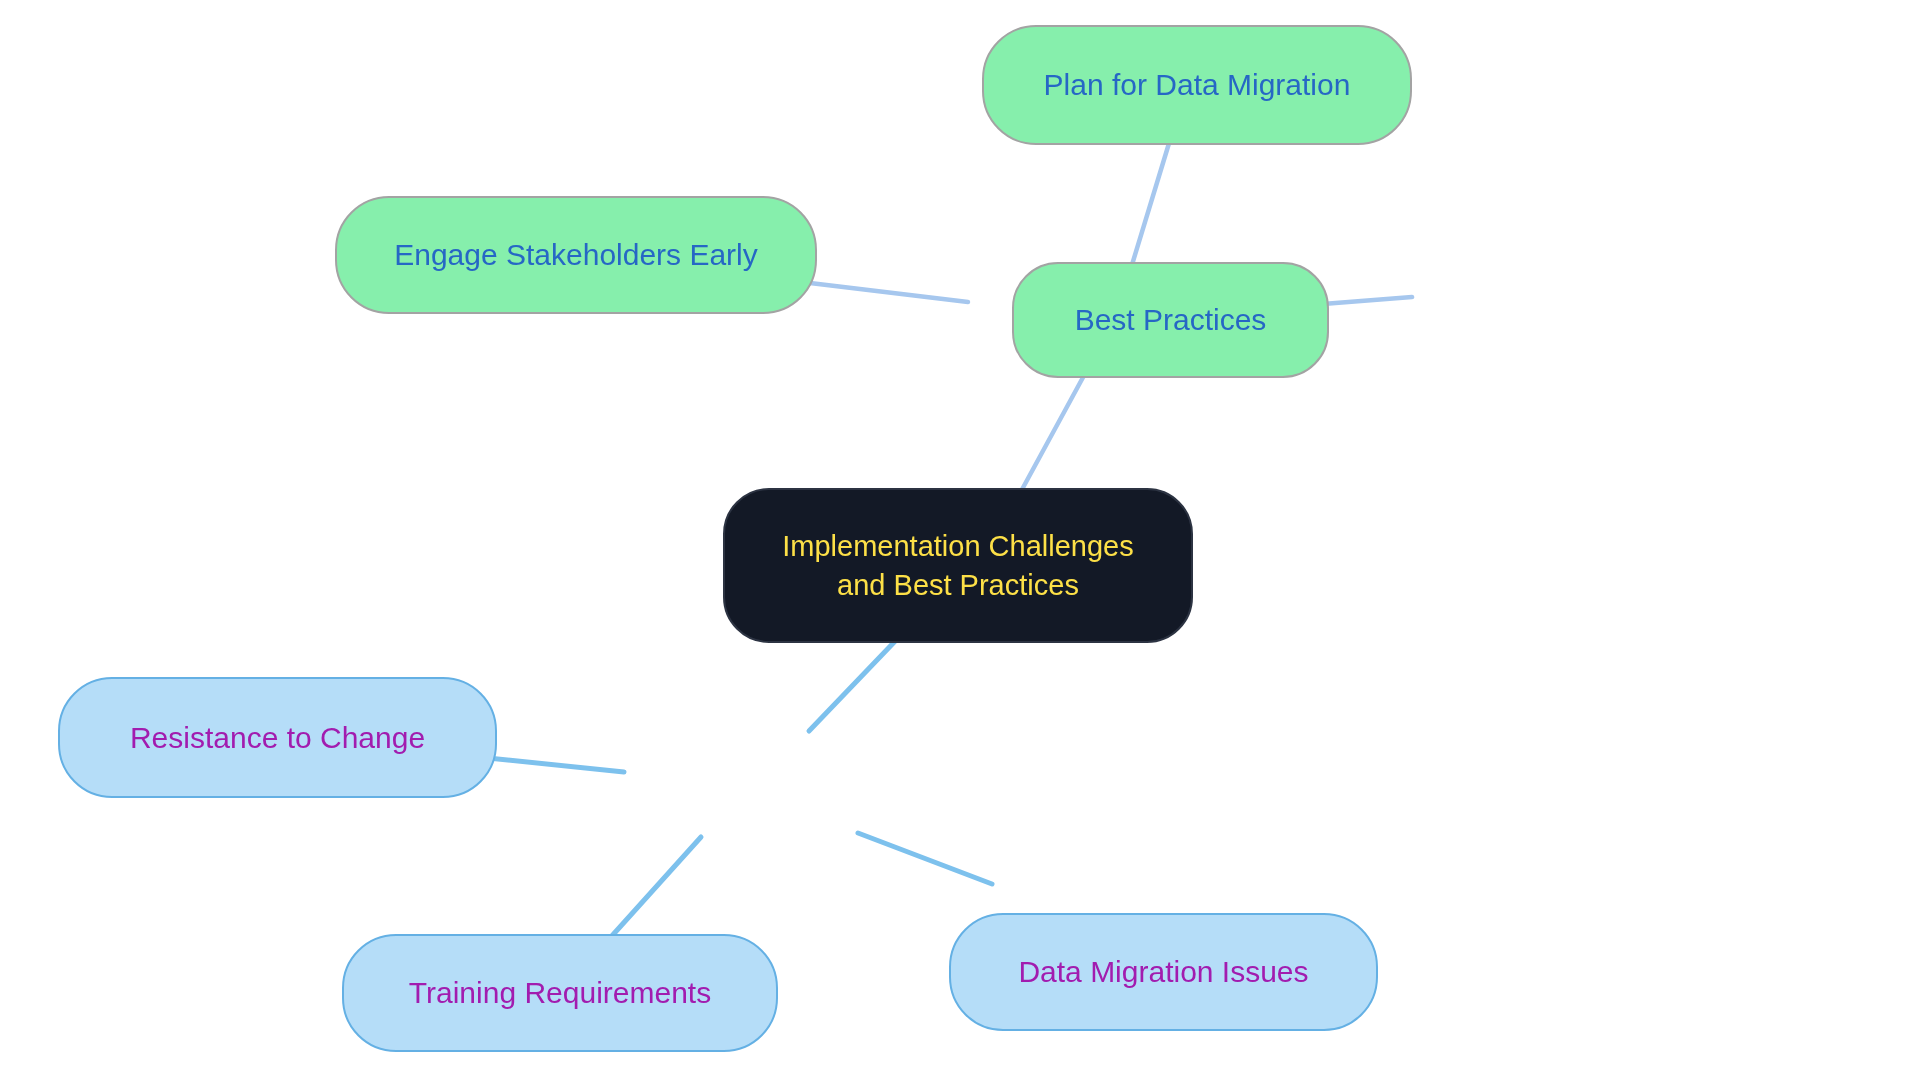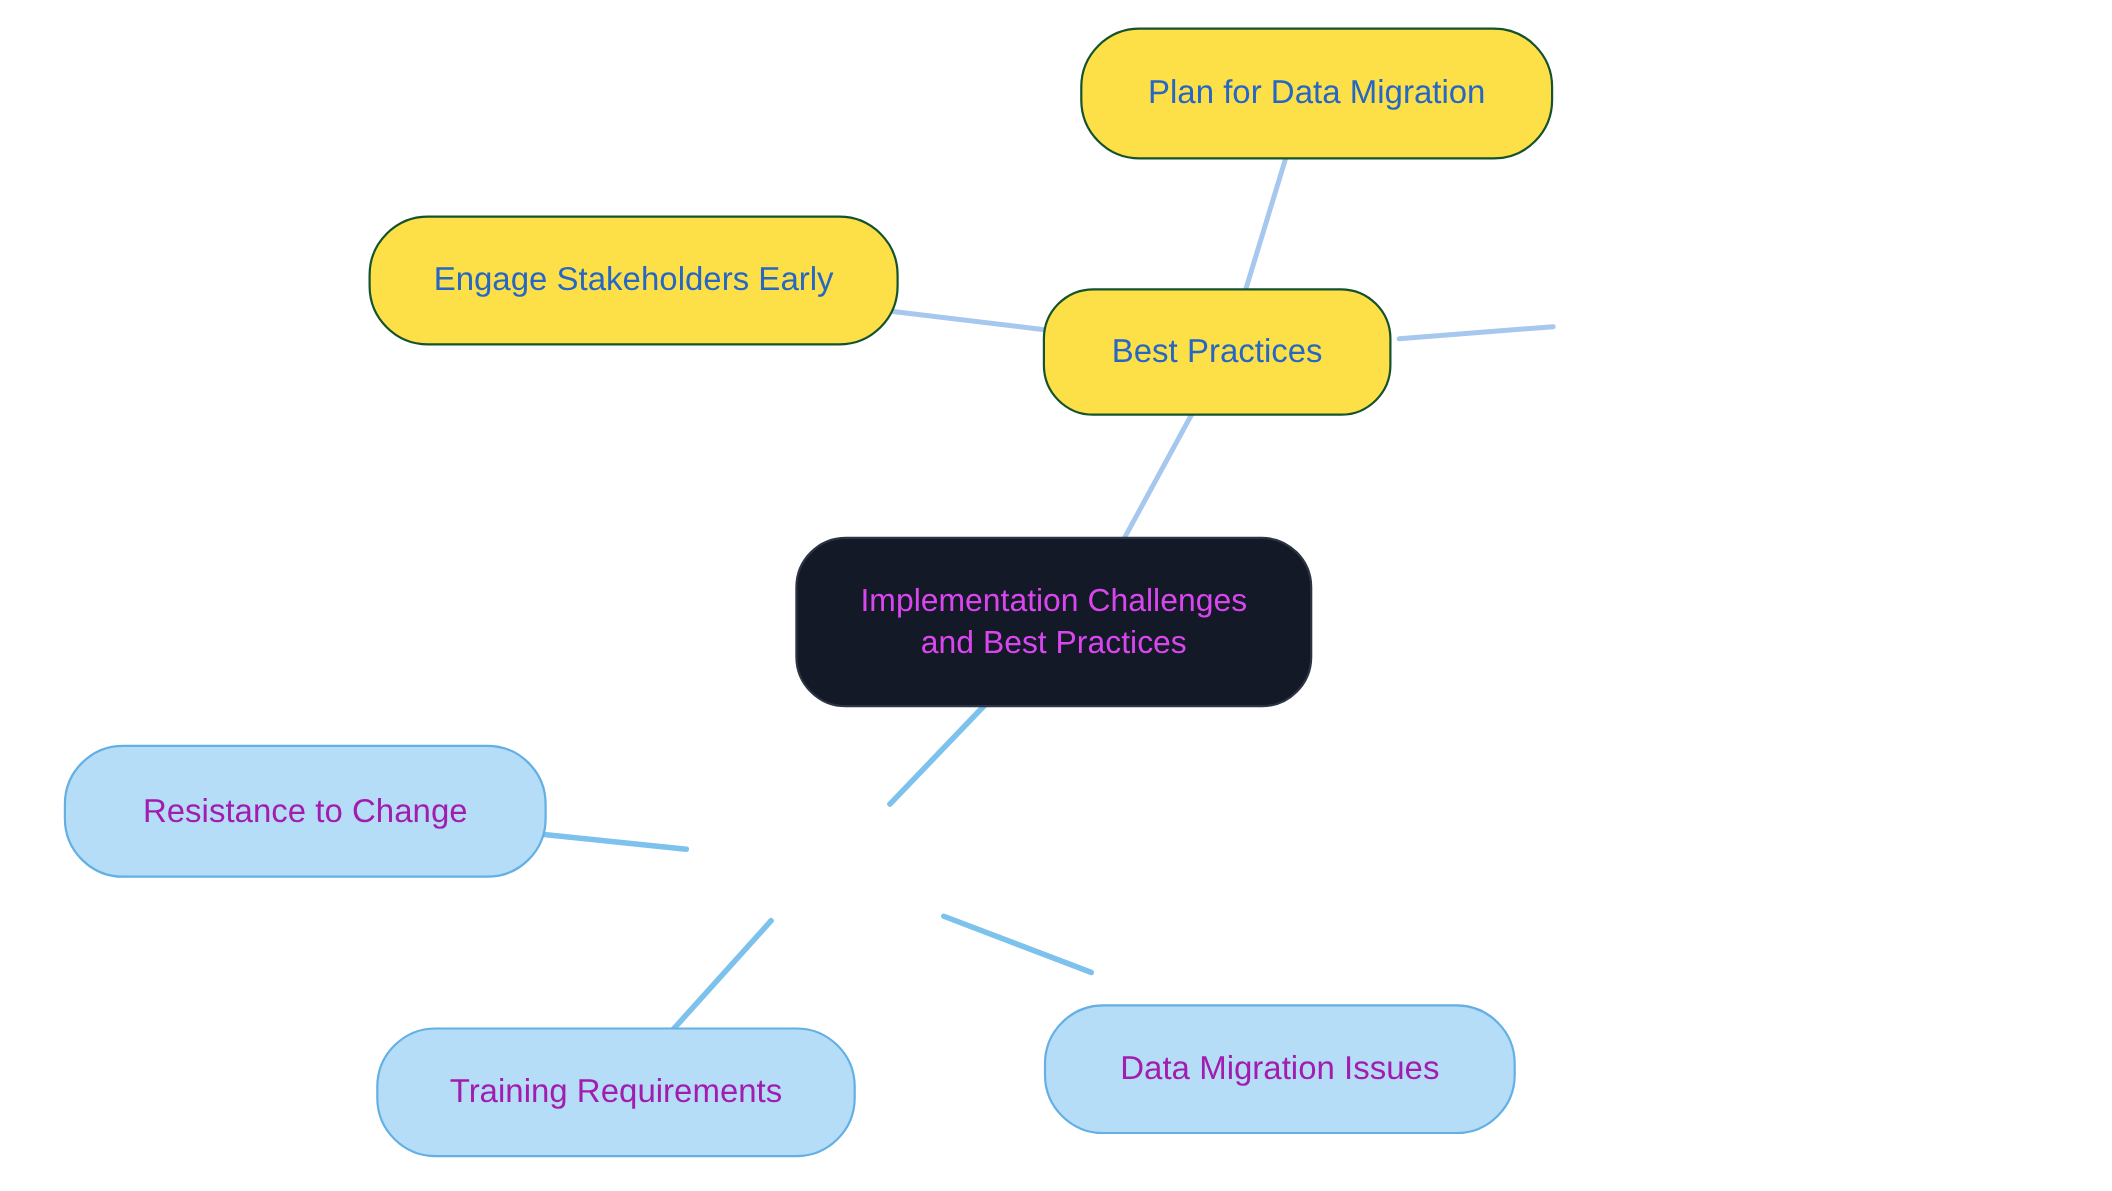--- a/index.html
+++ b/index.html
@@ -29,41 +29,41 @@
     box-sizing: border-box;
     white-space: nowrap;
   }
   
   .node-root {
     left: 723px; top: 488px;
     width: 470px; height: 155px;
     background: #131926;
     border: 2px solid #2c3342;
     border-radius: 46px;
-    color: #d946ef;
+    color: #fde047;
     font-size: 29px;
     line-height: 39px;
     white-space: normal;
     padding: 12px 30px;
   }
   
   .theme-bp {
-    background: #fde047;
-    border: 2px solid #14532d;
+    background: #86efac;
+    border: 2px solid #a3a3a3;
     color: #2667c5;
     font-size: 30px;
   }
   
   .theme-ch {
     background: #b5ddf8;
     border: 2.5px solid #64b0e4;
     color: #a21caf;
     font-size: 30px;
   }
-  .node-best-practices      { left: 948px;  top: 262px; width: 317px; height: 116px; border-radius: 46px; }
+  .node-best-practices      { left: 1012px;  top: 262px; width: 317px; height: 116px; border-radius: 46px; }
   .node-plan                { left: 982px;  top: 25px;  width: 430px; height: 120px; border-radius: 54px; }
   .node-engage              { left: 335px;  top: 196px; width: 482px; height: 118px; border-radius: 54px; }
   .node-comprehensive       { left: 1402px; top: 226px; width: 460px; height: 112px; border-radius: 52px; }
   .node-challenges          { left: 615px;  top: 723px; width: 268px; height: 121px; border-radius: 46px; }
   .node-resistance          { left: 58px;   top: 677px; width: 439px; height: 121px; border-radius: 54px; }
   .node-training-req        { left: 342px;  top: 934px; width: 436px; height: 118px; border-radius: 54px; }
   .node-data-migration      { left: 949px;  top: 877px; width: 429px; height: 118px; border-radius: 54px; margin-top: 36px; }
 </style>
 </head>
 <body>

